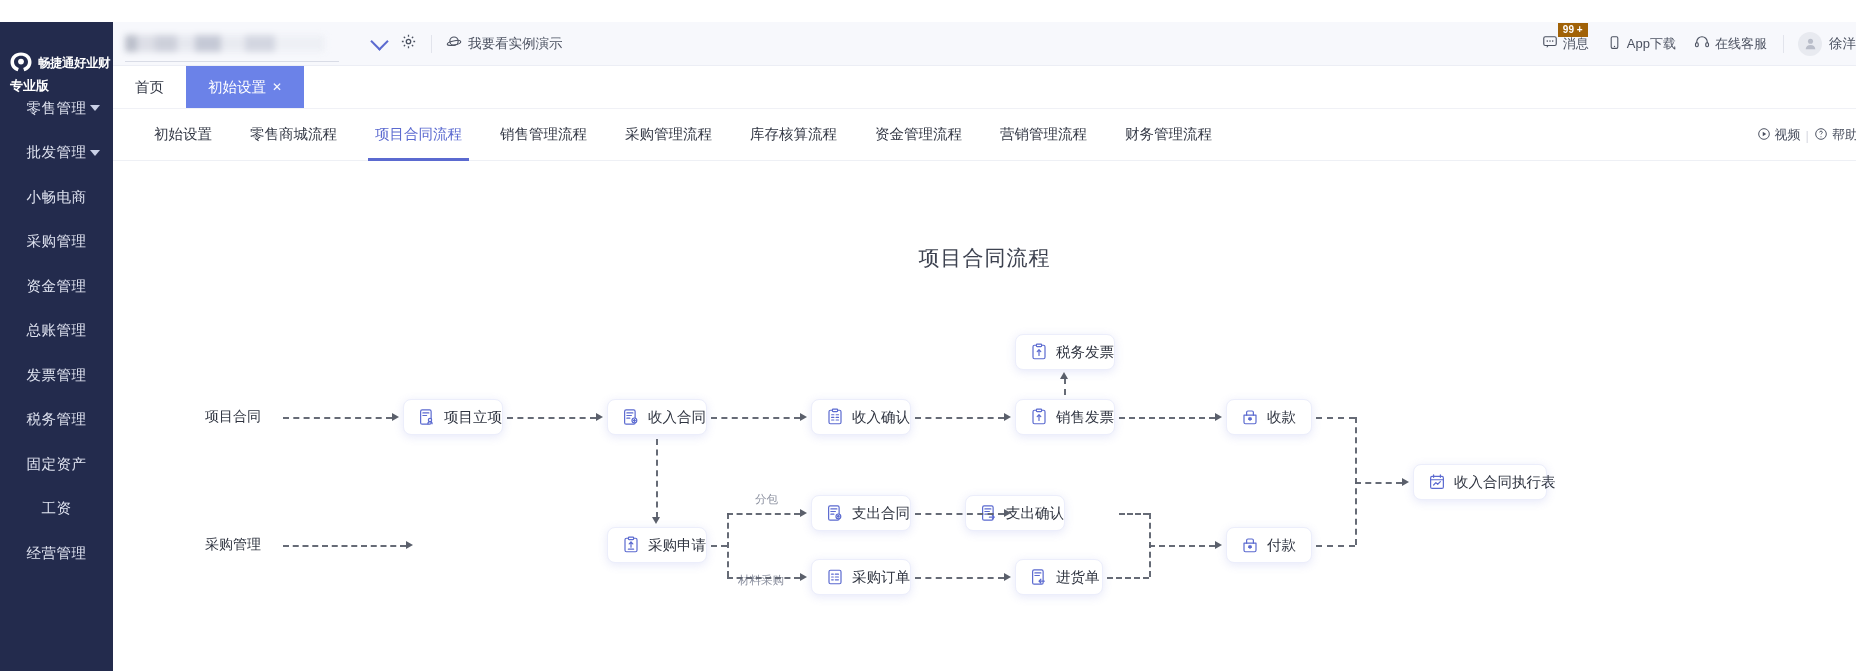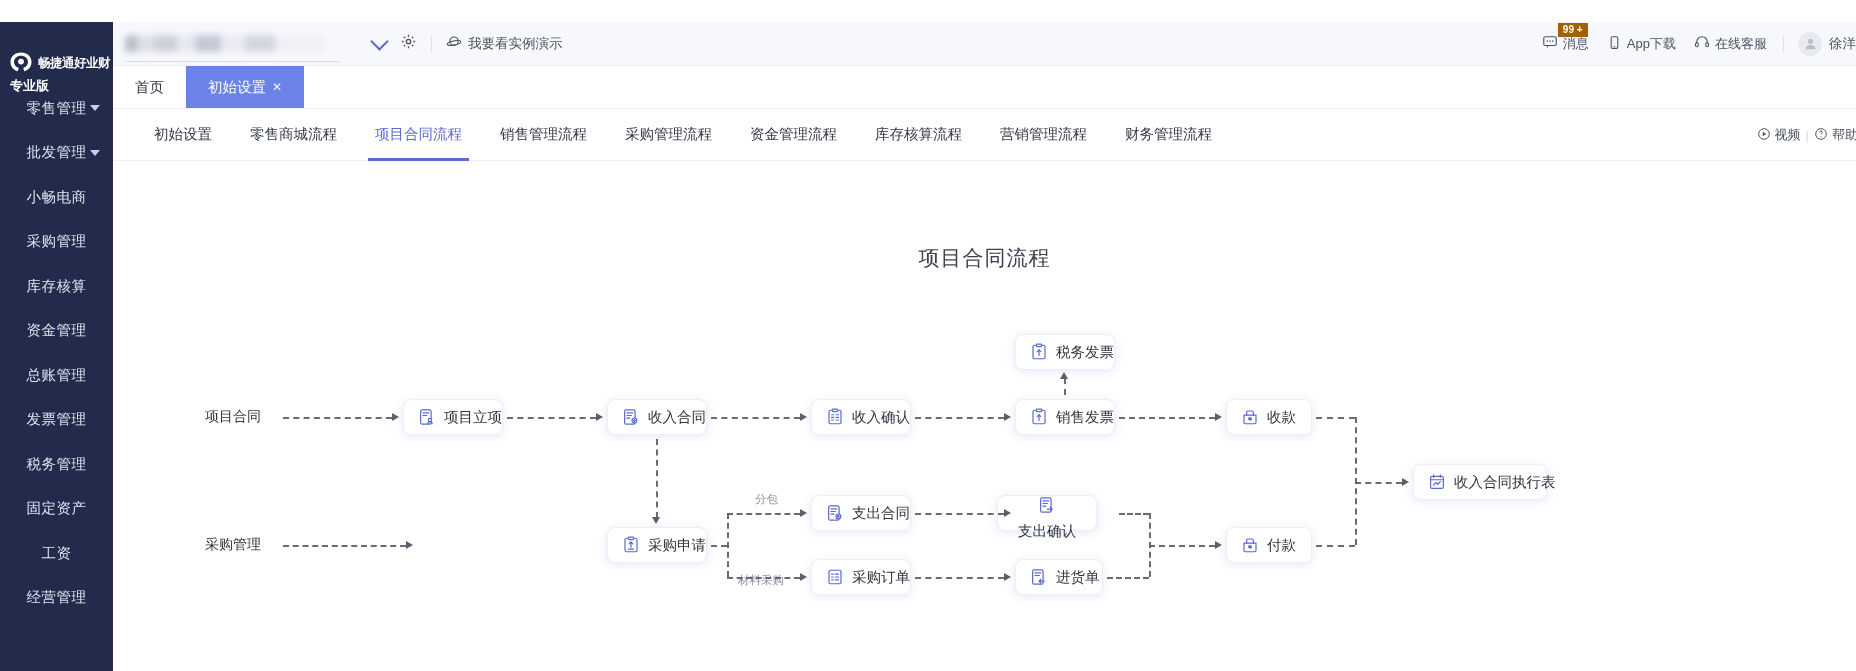--- a/index.html
+++ b/index.html
@@ -193,23 +193,20 @@
         </div>
         <div class="menu-item has-caret">
           <span>批发管理</span>
           <span class="caret"></span>
         </div>
         <div class="menu-item">
           <span>小畅电商</span>
         </div>
         <div class="menu-item">
           <span>采购管理</span>
-        </div>
-        <div class="menu-item">
-          <span>库存核算</span>
         </div>
         <div class="menu-item">
           <span>资金管理</span>
         </div>
         <div class="menu-item">
           <span>总账管理</span>
         </div>
         <div class="menu-item">
           <span>发票管理</span>
         </div>
@@ -309,22 +306,22 @@
       </div>
     </div>
 
   <div class="content">
     <div class="subtabs" id="sub-tabs">
       <div class="subtab">初始设置</div>
         <div class="subtab">零售商城流程</div>
         <div class="subtab active">项目合同流程</div>
         <div class="subtab">销售管理流程</div>
         <div class="subtab">采购管理流程</div>
+        <div class="subtab">库存核算流程</div>
         <div class="subtab">资金管理流程</div>
-        <div class="subtab">库存核算流程</div>
         <div class="subtab">营销管理流程</div>
         <div class="subtab">财务管理流程</div>
         <div class="subtabs-right">
         <span class="stlink">
           <span>
             <svg width="14" height="14" viewBox="0 0 20 20" fill="none" stroke="#4b5160" stroke-width="1.4">
               <circle cx="10" cy="10" r="7.6"></circle>
               <path d="M8.2 6.8l5 3.2-5 3.2z" fill="#4b5160" stroke="none"></path>
             </svg>
           </span>
@@ -434,21 +431,21 @@
           <span style="display: flex;">
             <svg class="ic" viewBox="0 0 24 24" fill="none" stroke="#5b6ad0" stroke-width="1.6" stroke-linecap="round" stroke-linejoin="round">
               <rect x="3.5" y="2.5" width="14" height="19" rx="2"></rect>
               <path d="M6.5 6.5h8M6.5 10h6M6.5 13.5h4"></path>
               <circle cx="16.5" cy="16.5" r="3.2" fill="#fff"></circle>
               <circle cx="16.5" cy="16.5" r="1.1"></circle>
             </svg>
           </span>
           <span>支出合同</span>
         </div>
-        <div class="node" style="left: 884px; top: 334px; width: 100px; flex-direction: column;">
+        <div class="node" style="left: 852px; top: 334px; width: 100px;">
           <span style="display: flex;">
             <svg class="ic" viewBox="0 0 24 24" fill="none" stroke="#5b6ad0" stroke-width="1.6" stroke-linecap="round" stroke-linejoin="round">
               <rect x="3.5" y="2.5" width="14" height="19" rx="2"></rect>
               <path d="M6.5 6.5h8M6.5 10h6M6.5 13.5h4"></path>
               <path d="M12.5 17.5h6.5M16.5 15l2.5 2.5-2.5 2.5"></path>
             </svg>
           </span>
           <span>支出确认</span>
         </div>
         <div class="node" style="left: 698px; top: 398px; width: 100px;">

